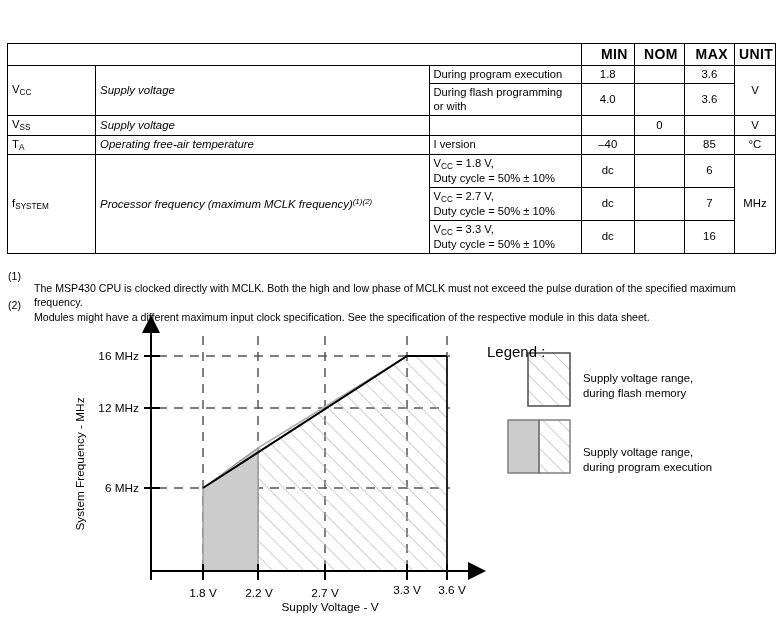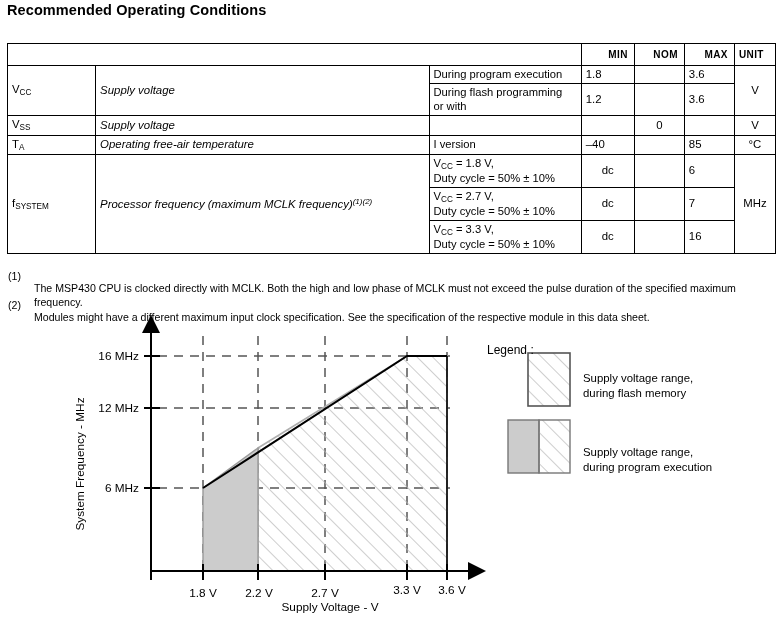--- a/index.html
+++ b/index.html
@@ -34,61 +34,60 @@
     font-size:11.4px;
   }
   .tbl td,.tbl th{
     border:1px solid #000;
     padding:2px 4px;
     vertical-align:middle;
     font-weight:normal;
     line-height:1.18;
   }
   .tbl .hdr{
-    font-weight:bold;font-size:10px;text-align:right;
+    font-weight:bold;font-size:14px;text-align:right;
     letter-spacing:.4px;height:17px;padding-right:6px;
   }
   .tbl .hdr-unit{text-align:center;padding-right:20px;}
   .sym{text-align:left;padding-left:6px;}
   .desc{text-align:left;padding-left:6px;font-style:italic;}
   .cond{text-align:left;padding-left:5px;font-size:11.2px;}
-  .num{text-align:left;padding-right:7px;}
+  .num{text-align:center;padding-right:7px;}
   .num-c{text-align:center;}
   .unit{text-align:center;}
 
   
   .fn{
     position:absolute;left:8px;font-size:10.6px;line-height:1.28;
   }
   .fn-row{display:flex;}
   .fn-mark{width:26px;flex:0 0 26px;}
   .fn-txt{flex:1;margin-top:12px;}
   #fn1{top:270px;width:752px;}
   #fn2{top:299px;width:760px;}
 
   
   .chart{position:absolute;left:0;top:314px;width:783px;height:299px;}
   .chart svg{display:block;}
 
   
   .legend-title{
-    position:absolute;left:487px;top:343px;font-size:12px;
+    position:absolute;left:487px;top:343px;font-size:15px;
   }
   .legend-txt{
     position:absolute;font-size:11.4px;line-height:1.32;
   }
   #legtxt1{left:583px;top:371px;width:180px;}
   #legtxt2{left:583px;top:445px;width:190px;}
 </style>
 </head>
 <body>
 
 <div class="page">
 
-  <div class="heading">Recommended Operating Conditions</div>
 
 
   <table class="tbl">
     <colgroup>
       <col style="width:88px">
       <col style="width:333px">
       <col style="width:152px">
       <col style="width:53px">
       <col style="width:50px">
       <col style="width:50px">
@@ -112,21 +111,21 @@
       <td class="num"></td>
       <td class="num">3.6</td>
       <td class="unit" rowspan="2">V</td>
     </tr>
 
     <tr>
       <td class="cond">
         <span>During flash programming</span><br>
         <span>or with</span>
       </td>
-      <td class="num">1.2</td>
+      <td class="num">4.0</td>
       <td class="num"></td>
       <td class="num">3.6</td>
     </tr>
 
     <tr>
       <td class="sym"><span>V</span><sub>SS</sub></td>
       <td class="desc">Supply voltage</td>
       <td class="cond"></td>
       <td class="num"></td>
       <td class="num-c">0</td>

